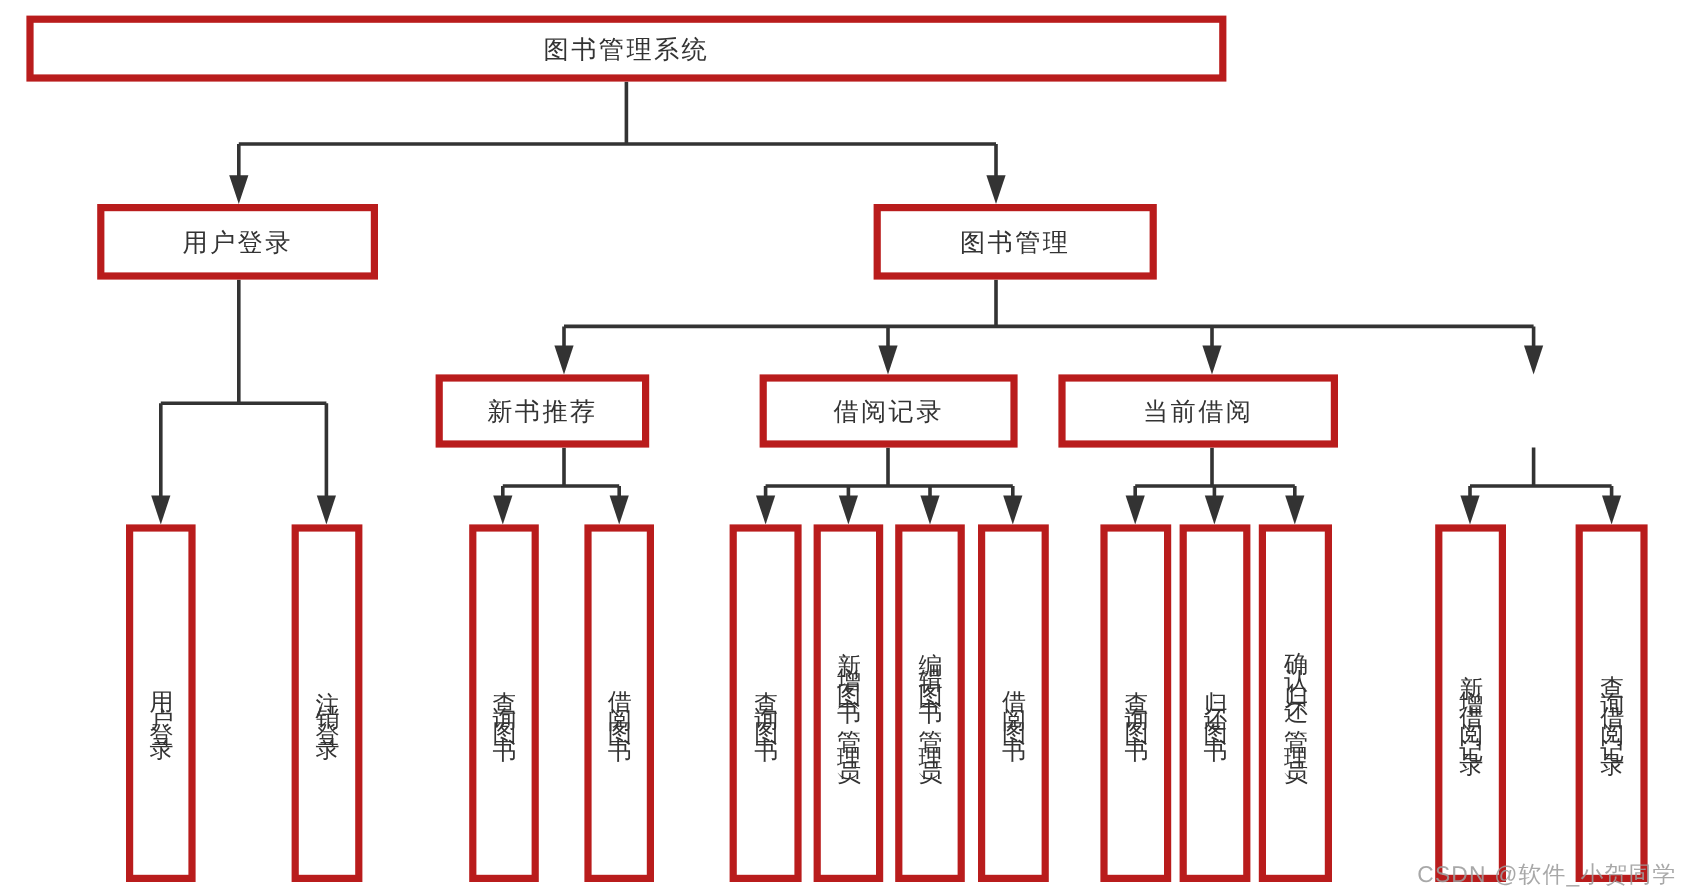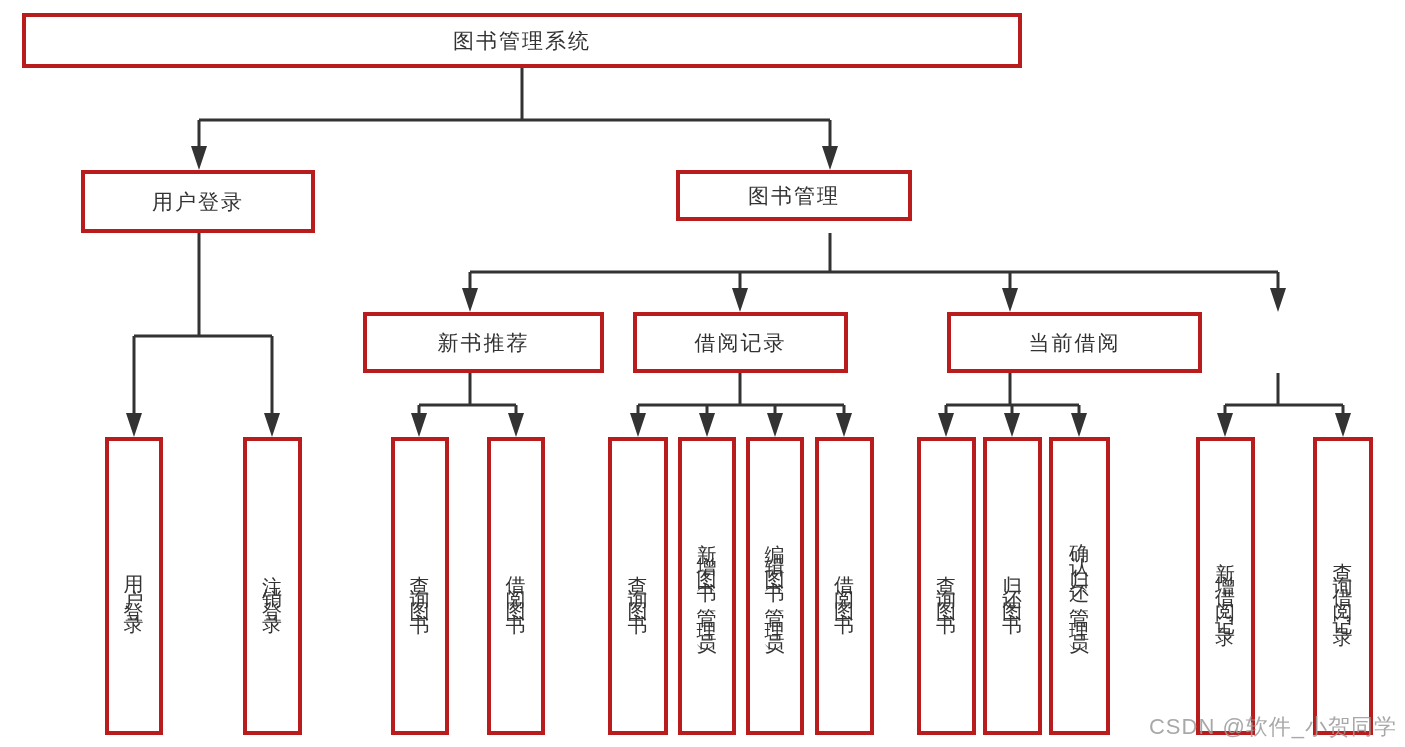--- a/index.html
+++ b/index.html
@@ -14,21 +14,21 @@
   svg.connectors {
     position: absolute;
     left: 0; top: 0;
     width: 1405px; height: 747px;
     z-index: 0;
   }
   .node {
     position: absolute;
     box-sizing: border-box;
     background: #ffffff;
-    border: 4px solid #b91c1c;
+    border: 6px solid #b91c1c;
     display: flex;
     align-items: center;
     justify-content: center;
     z-index: 1;
   }
   .node .label {
     color: #333333;
     font-size: 21px;
     letter-spacing: 2px;
     white-space: nowrap;
@@ -38,21 +38,21 @@
     text-orientation: mixed;
     font-size: 20px;
     letter-spacing: 13px;
     line-height: 1;
     white-space: normal;
   }
   .watermark {
     position: absolute;
     right: 8px;
     bottom: 5px;
-    font-size: 22px;
+    font-size: 19px;
     color: #9d9d9d;
     opacity: 0.88;
     z-index: 2;
     letter-spacing: 1px;
   }
 </style>
 </head>
 <body>
 
 <div class="canvas">
@@ -97,31 +97,31 @@
     </g>
   </svg>
 
   <div class="node" style="left:22px; top:13px; width:1000px; height:55px">
     <span class="label">图书管理系统</span>
   </div>
 
   <div class="node" style="left:81px; top:170px; width:234px; height:63px">
     <span class="label">用户登录</span>
   </div>
-  <div class="node" style="left:676px; top:170px; width:236px; height:51px">
+  <div class="node" style="left:728px; top:170px; width:236px; height:63px">
     <span class="label">图书管理</span>
   </div>
 
-  <div class="node" style="left:363px; top:312px; width:241px; height:61px">
+  <div class="node" style="left:363px; top:312px; width:178px; height:61px">
     <span class="label">新书推荐</span>
   </div>
   <div class="node" style="left:633px; top:312px; width:215px; height:61px">
     <span class="label">借阅记录</span>
   </div>
-  <div class="node" style="left:947px; top:312px; width:255px; height:61px">
+  <div class="node" style="left:882px; top:312px; width:233px; height:61px">
     <span class="label">当前借阅</span>
   </div>
 
   <div class="node" style="left:105px; top:437px; width:58px; height:298px">
     <span class="label v">用户登录</span>
   </div>
   <div class="node" style="left:243px; top:437px; width:59px; height:298px">
     <span class="label v">注销登录</span>
   </div>
 

